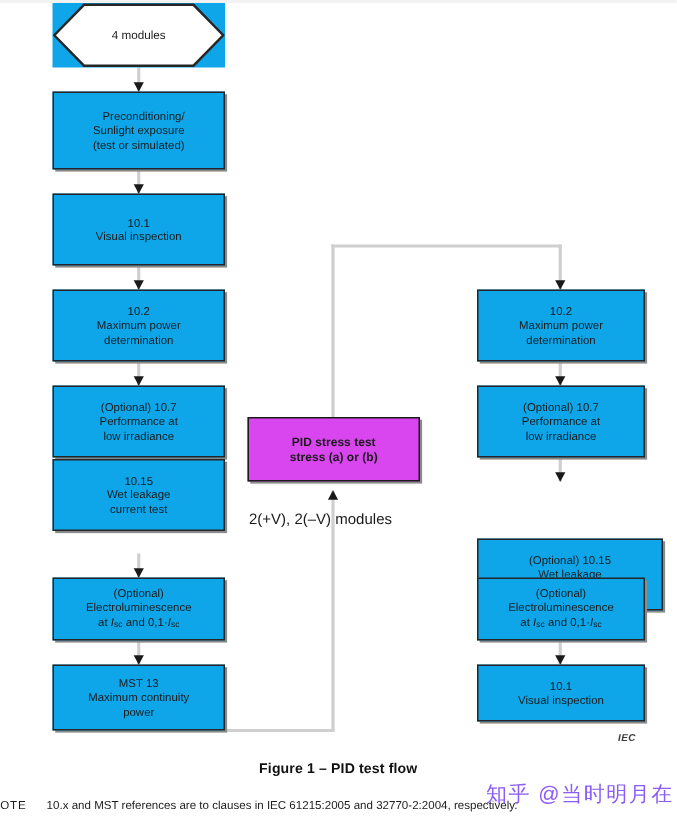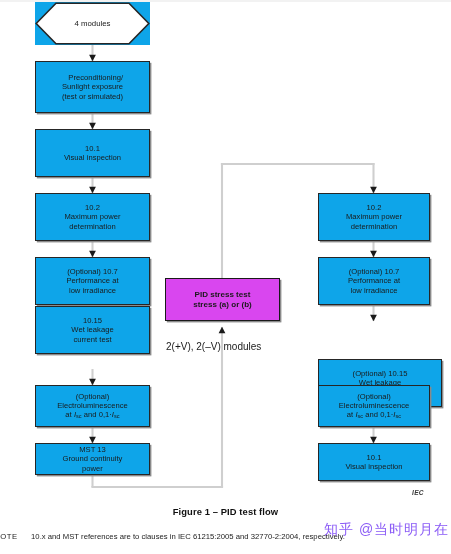--- a/index.html
+++ b/index.html
@@ -210,24 +210,24 @@
   </div>
 
   <div class="node box" style="left:35px; top:385px; width:115px; height:42px;">
     <span>
       <span>(Optional)</span><br>
       <span>Electroluminescence</span><br>
       <span>at&nbsp;<span class="ital">I</span><span class="sub">sc</span>&nbsp;and 0,1·<span class="ital">I</span><span class="sub">sc</span></span>
     </span>
   </div>
 
-  <div class="node box" style="left:35px; top:443px; width:115px; height:32px;">
+  <div class="node box" style="left:35px; top:443px; width:115px; height:44px;">
     <span>
       <span>MST 13</span><br>
-      <span>Ground continuity</span><br>
+      <span>Maximum continuity</span><br>
       <span>power</span>
     </span>
   </div>
 
   <div class="node box pid" style="left:165px; top:278px; width:115px; height:43px;">
     <span>
       <span>PID stress test</span><br>
       <span>stress (a) or (b)</span>
     </span>
   </div>

